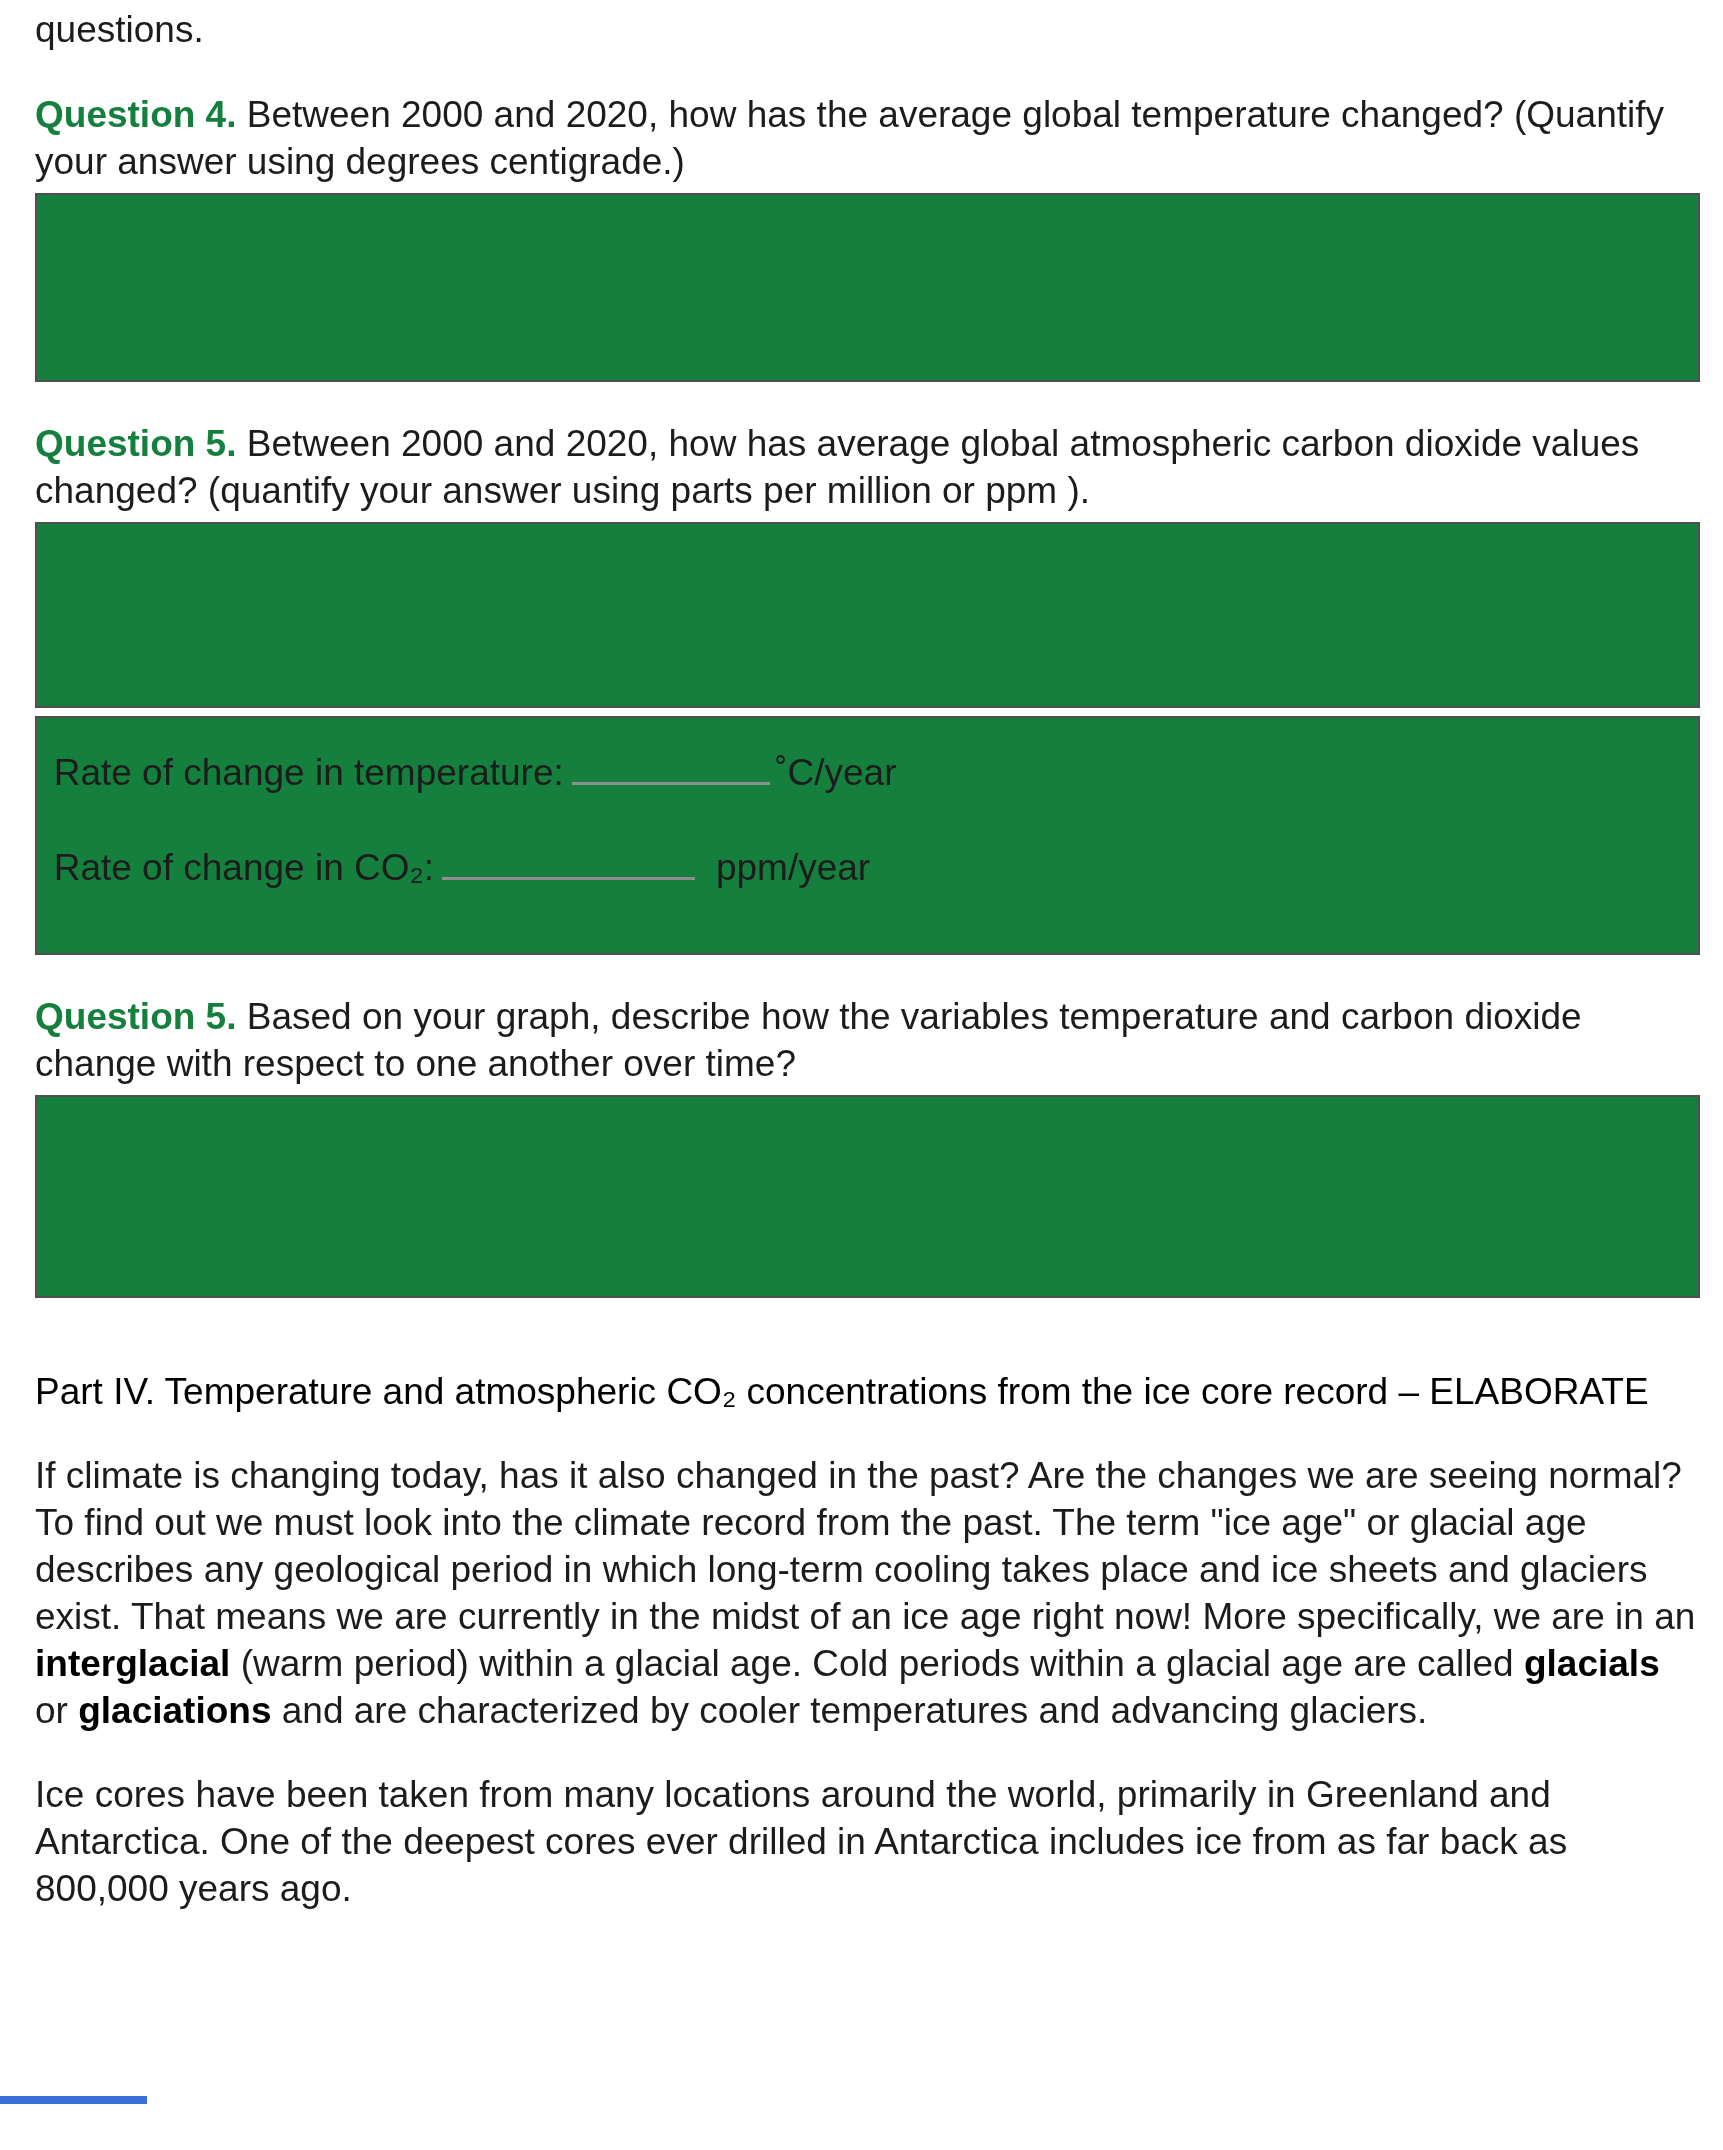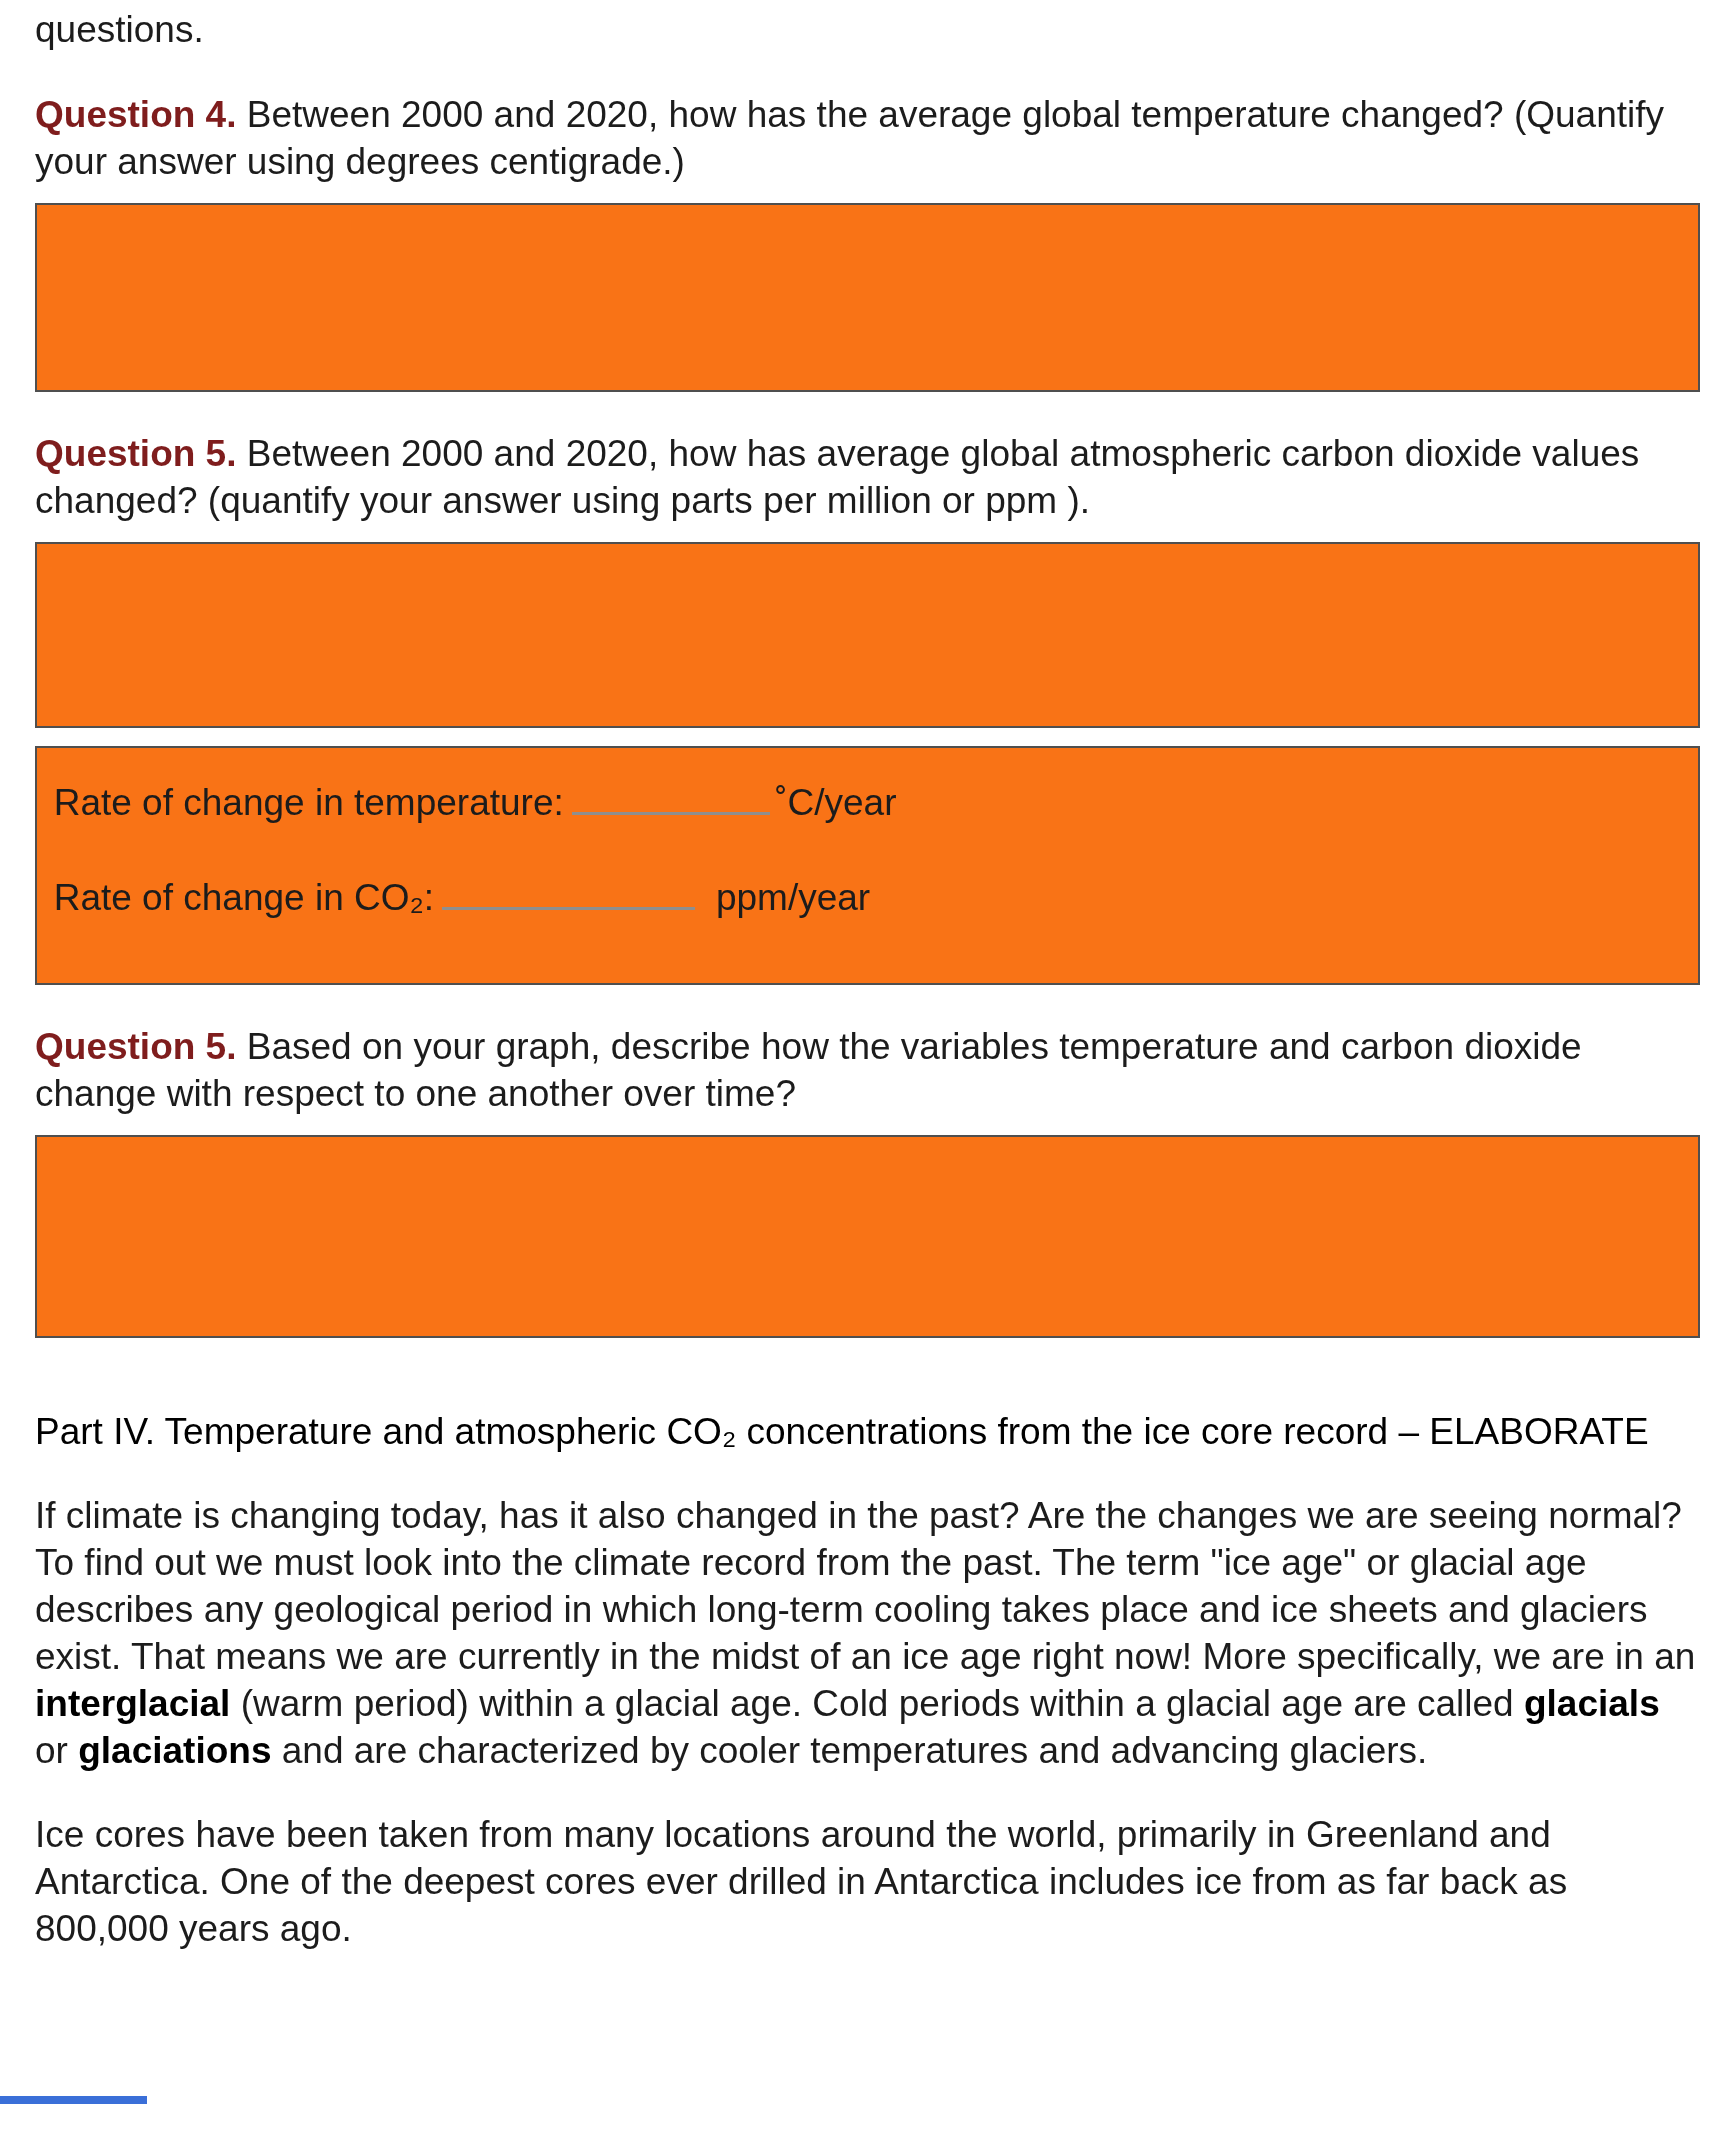--- a/index.html
+++ b/index.html
@@ -11,26 +11,26 @@
     background: #ffffff;
     font-family: "Liberation Sans", "DejaVu Sans", sans-serif;
     font-size: 37px;
     line-height: 47px;
     color: #1c1c1c;
     padding: 5.6px 23px 0 35px;
     overflow: hidden;
   }
   .intro { margin: 0; }
   .question { margin-top: 38px; }
-  .q-label { font-weight: bold; color: #7f1d1d; }
+  .q-label { font-weight: bold; color: #15803d; }
   .answer-box {
-    margin-top: 18px;
+    margin-top: 8px;
     border: 2.2px solid #4f4f4f;
     box-sizing: border-box;
-    background: #f97316;
+    background: #15803d;
   }
   .box-q4 { height: 189px; }
   .box-q5 { height: 186px; }
   .box-q7 { height: 203px; }
   .box-q6 {
     height: 239px;
     padding: 31px 0 0 16.7px;
   }
   .rate-row { white-space: nowrap; }
   .rate-row + .rate-row { margin-top: 48px; }

